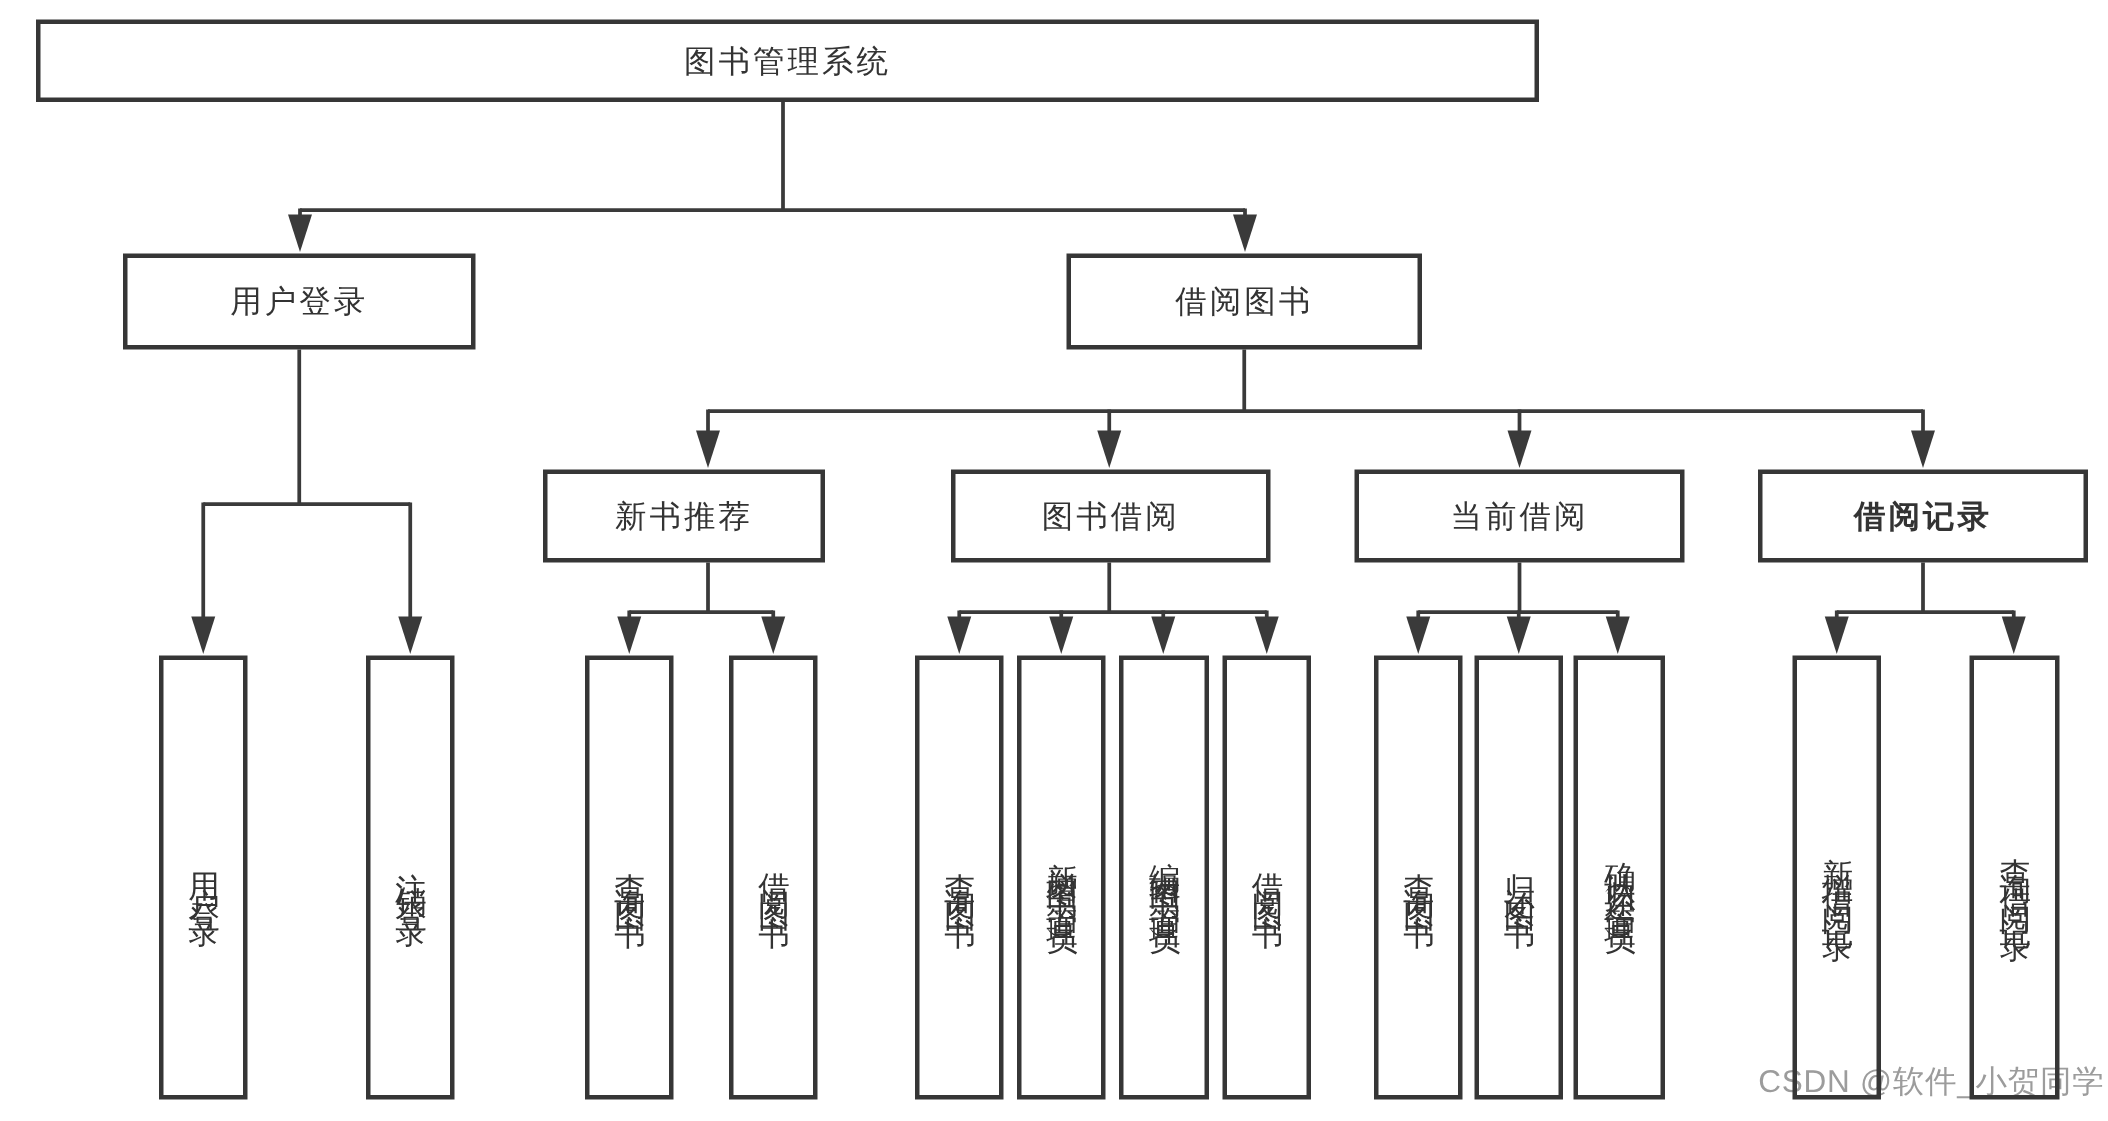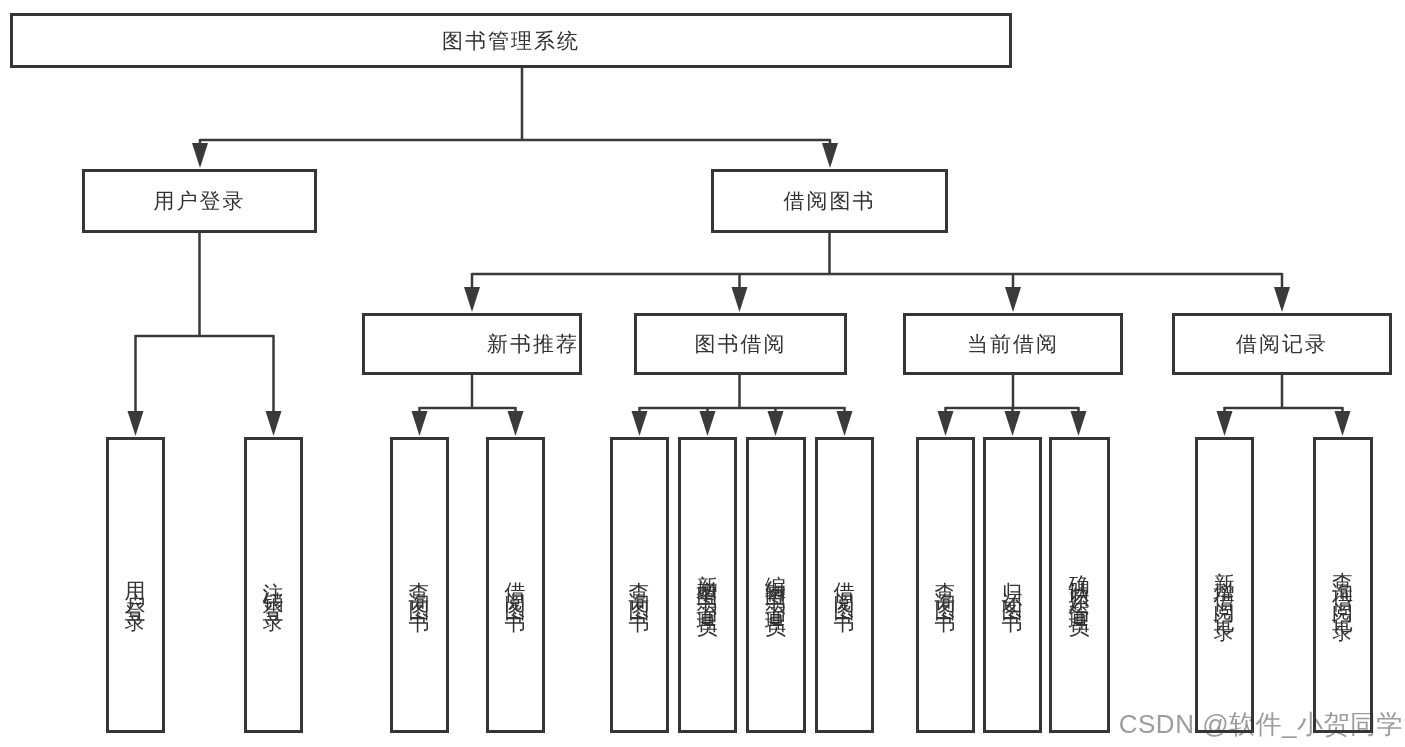--- a/index.html
+++ b/index.html
@@ -14,21 +14,21 @@
     box-sizing:border-box;color:#333;z-index:2;
   }
   .hlabel{font-size:21px;letter-spacing:2px;white-space:nowrap;}
   .vlabel{
     writing-mode:vertical-rl;text-orientation:mixed;
     font-size:21px;letter-spacing:10px;line-height:1;
   }
   .vlabel.tight{letter-spacing:6px;}
   .watermark{
     position:absolute;top:707px;right:2px;z-index:1;
-    font-size:26px;color:#9c9c9c;letter-spacing:0.5px;white-space:nowrap;
+    font-size:21px;color:#9c9c9c;letter-spacing:0.5px;white-space:nowrap;
   }
 </style>
 </head>
 <body>
 
 <svg class="connectors" width="1405" height="747" viewBox="0 0 1405 747">
   <g stroke="#3a3a3a" stroke-width="2.5" fill="none">
 
     <path d="M522,68 V140"></path>
     <path d="M200,140 H830"></path>
@@ -91,41 +91,41 @@
     <polygon points="937.5,411 953.5,411 945.5,436"></polygon>
     <polygon points="1004.5,411 1020.5,411 1012.5,436"></polygon>
     <polygon points="1070.5,411 1086.5,411 1078.5,436"></polygon>
     <polygon points="1216.5,411 1232.5,411 1224.5,436"></polygon>
     <polygon points="1334.5,411 1350.5,411 1342.5,436"></polygon>
   </g>
 </svg>
 
 <div class="watermark">CSDN @软件_小贺同学</div>
 
-<div class="box" style="left:10px;top:13px;width:1002px;height:55px;">
+<div class="box" style="left:24px;top:13px;width:1002px;height:55px;">
   <span class="hlabel">图书管理系统</span>
 </div>
 
 <div class="box" style="left:82px;top:169px;width:235px;height:64px;">
   <span class="hlabel">用户登录</span>
 </div>
 <div class="box" style="left:711px;top:169px;width:237px;height:64px;">
   <span class="hlabel">借阅图书</span>
 </div>
 
-<div class="box" style="left:362px;top:313px;width:220px;height:62px;justify-content:flex-end;">
+<div class="box" style="left:362px;top:313px;width:188px;height:62px;">
   <span class="hlabel">新书推荐</span>
 </div>
 <div class="box" style="left:634px;top:313px;width:213px;height:62px;">
   <span class="hlabel">图书借阅</span>
 </div>
 <div class="box" style="left:903px;top:313px;width:220px;height:62px;">
   <span class="hlabel">当前借阅</span>
 </div>
-<div class="box" style="left:1172px;top:313px;width:220px;height:62px;">
+<div class="box" style="left:1172px;top:313px;width:220px;height:62px;font-weight:bold;">
   <span class="hlabel">借阅记录</span>
 </div>
 
 <div class="box" style="left:106px;top:437px;width:59px;height:296px;">
   <span class="vlabel">用户登录</span>
 </div>
 <div class="box" style="left:244px;top:437px;width:59px;height:296px;">
   <span class="vlabel">注销登录</span>
 </div>
 

